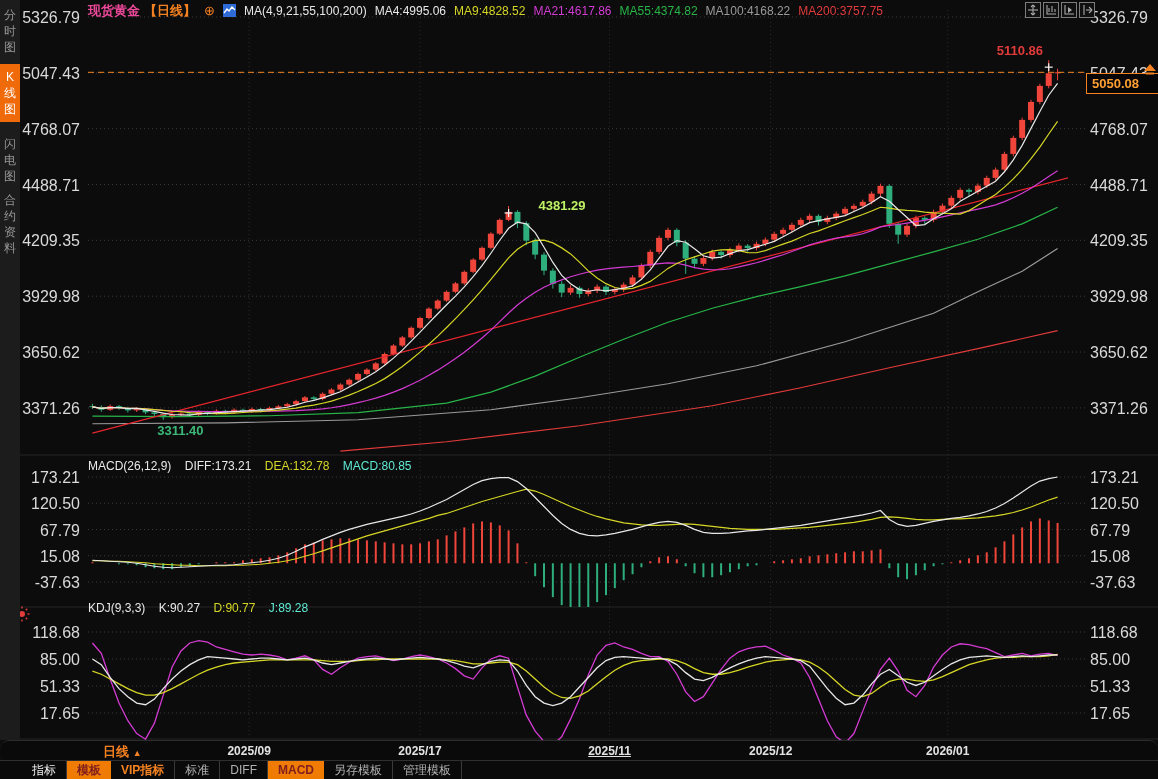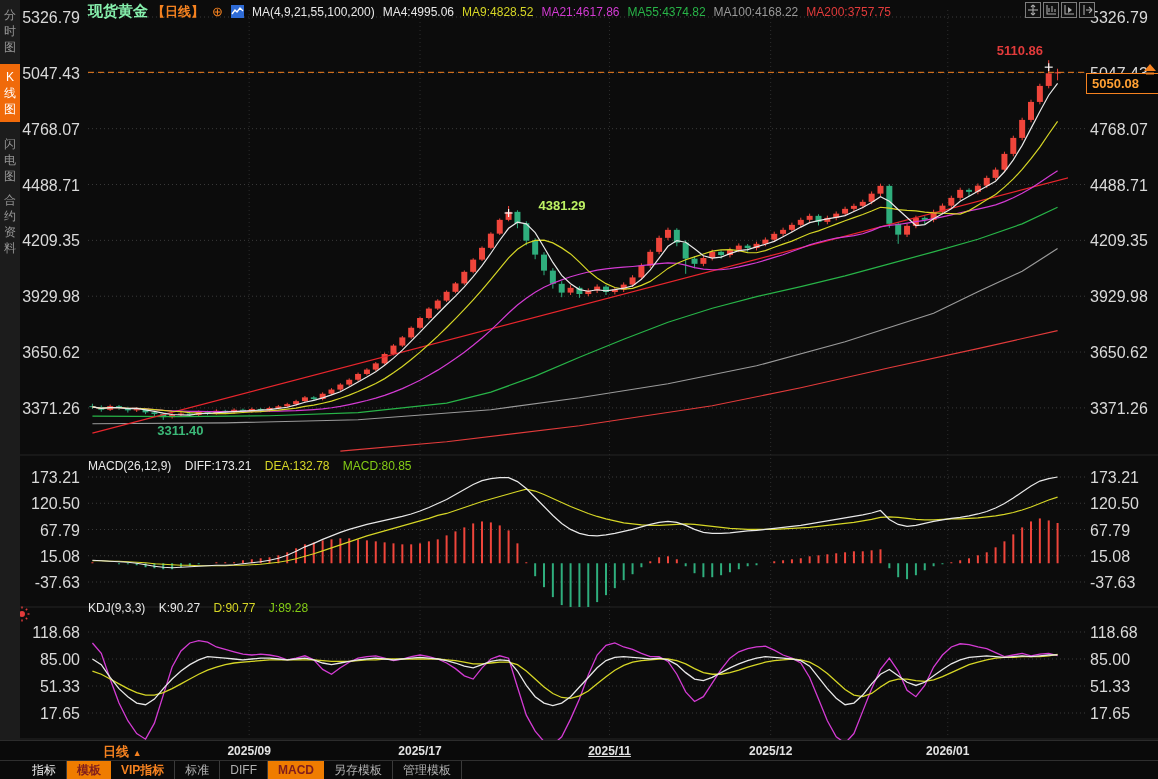--- a/index.html
+++ b/index.html
@@ -7,40 +7,40 @@
        font-family:"Liberation Sans",sans-serif;-webkit-font-smoothing:antialiased;}
   .abs{position:absolute;}
   
   #sidebar{position:absolute;left:0;top:0;width:20px;height:740px;background:#1c1c1c;z-index:6;}
   .side-item{position:absolute;left:0;width:20px;text-align:center;color:#969696;font-size:12px;cursor:pointer;}
   .side-item span{display:block;line-height:16px;}
   .side-item.active{background:#f06a0a;color:#fff;padding:5px 0;}
   
   #hdr{position:absolute;left:88px;top:2px;height:17px;white-space:nowrap;font-size:12px;color:#ddd;z-index:4;}
   #hdr .seg{margin-right:8px;}
-  .instr{color:#86efac;font-weight:bold;font-size:15px;}
+  .instr{color:#ec4899;font-weight:bold;font-size:13px;}
   .period-tag{color:#f58220;font-weight:bold;font-size:13px;}
   .add-ic{color:#f58220;font-size:13px;}
   
   .tr-ic{position:absolute;top:2px;width:14px;height:14px;border:1px solid #7d7d7d;background:#101010;cursor:pointer;z-index:5;}
   
   .tick{position:absolute;font-size:16px;color:#d9d9d9;z-index:2;}
   .tick.l{left:20px;width:60px;text-align:right;}
   .tick.r{left:1090px;width:66px;text-align:left;}
   
   .anno{position:absolute;font-size:13px;font-weight:bold;z-index:3;white-space:nowrap;}
   
   #ptag{position:absolute;left:1086px;top:73px;width:69px;height:19px;border:1px solid #f58220;
         background:#060606;color:#ffa033;font-size:13px;font-weight:bold;line-height:19px;padding-left:5px;z-index:5;}
   
   .ind-hdr{position:absolute;left:88px;font-size:12px;white-space:nowrap;z-index:3;}
   .ind-hdr .seg{margin-right:10px;}
-  .c-white{color:#e8e8e8;}.c-yellow{color:#d6d626;}.c-mag{color:#84cc16;}
-  
-  #daterow{position:absolute;left:0;top:740px;width:1158px;height:20px;background:#0a0a0a;border-top:1px solid #2c2c2c;z-index:2;}
+  .c-white{color:#e8e8e8;}.c-yellow{color:#d6d626;}.c-mag{color:#5eead4;}
+  
+  #daterow{position:absolute;left:0;top:740px;width:1158px;height:20px;background:#0a0a0a;border-top:1px solid #2c2c2c;z-index:2;border-radius:9px;}
   #period-dd{position:absolute;left:103px;top:2px;color:#f58220;font-weight:bold;font-size:13px;cursor:pointer;}
   .datelab{position:absolute;top:3px;width:60px;text-align:center;color:#e3e3e3;font-size:12px;font-weight:bold;}
   #toolbar{position:absolute;left:0;top:760px;width:1158px;height:19px;background:#0a0a0a;border-top:1px solid #2f2f2f;
            display:flex;align-items:stretch;z-index:6;padding-left:22px;box-sizing:border-box;}
   .tb-tab{font-size:12px;line-height:18px;padding:0 10px;color:#c8c8c8;border-right:1px solid #3a3a3a;cursor:pointer;white-space:nowrap;}
   .tb-tab.active{background:#ef7c00;color:#7f1d1d;font-weight:bold;border-right:none;}
   .tb-tab.orange{color:#f58220;font-weight:bold;}
   .tb-tab.dim{color:#b0b0b0;}
   .tb-tab.first{color:#efefef;}
   #wm{position:absolute;left:1014px;top:726px;font-size:40px;font-weight:bold;color:#d4d4d4;opacity:.85;

